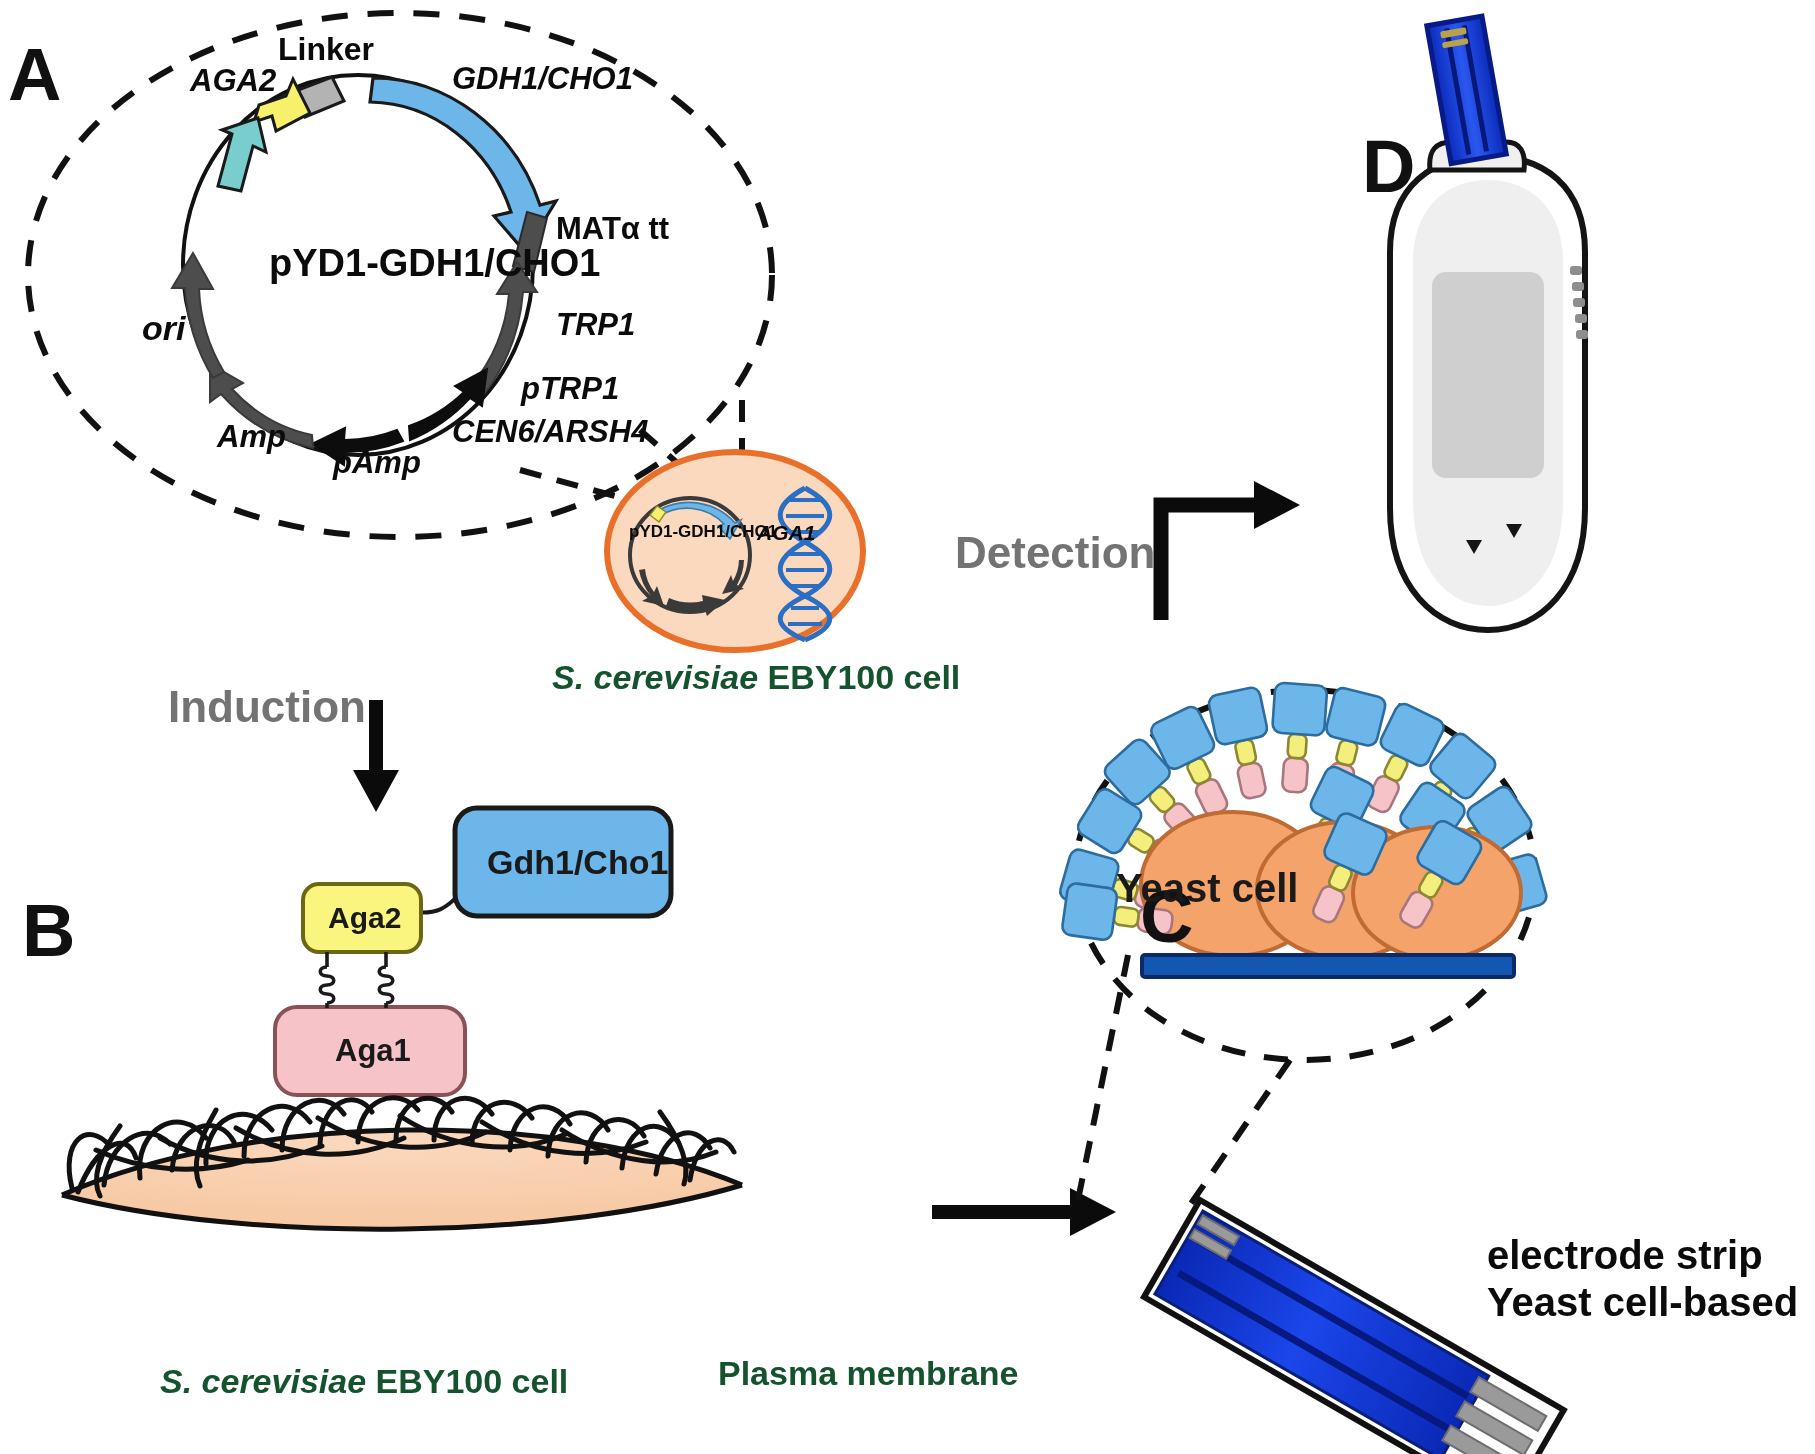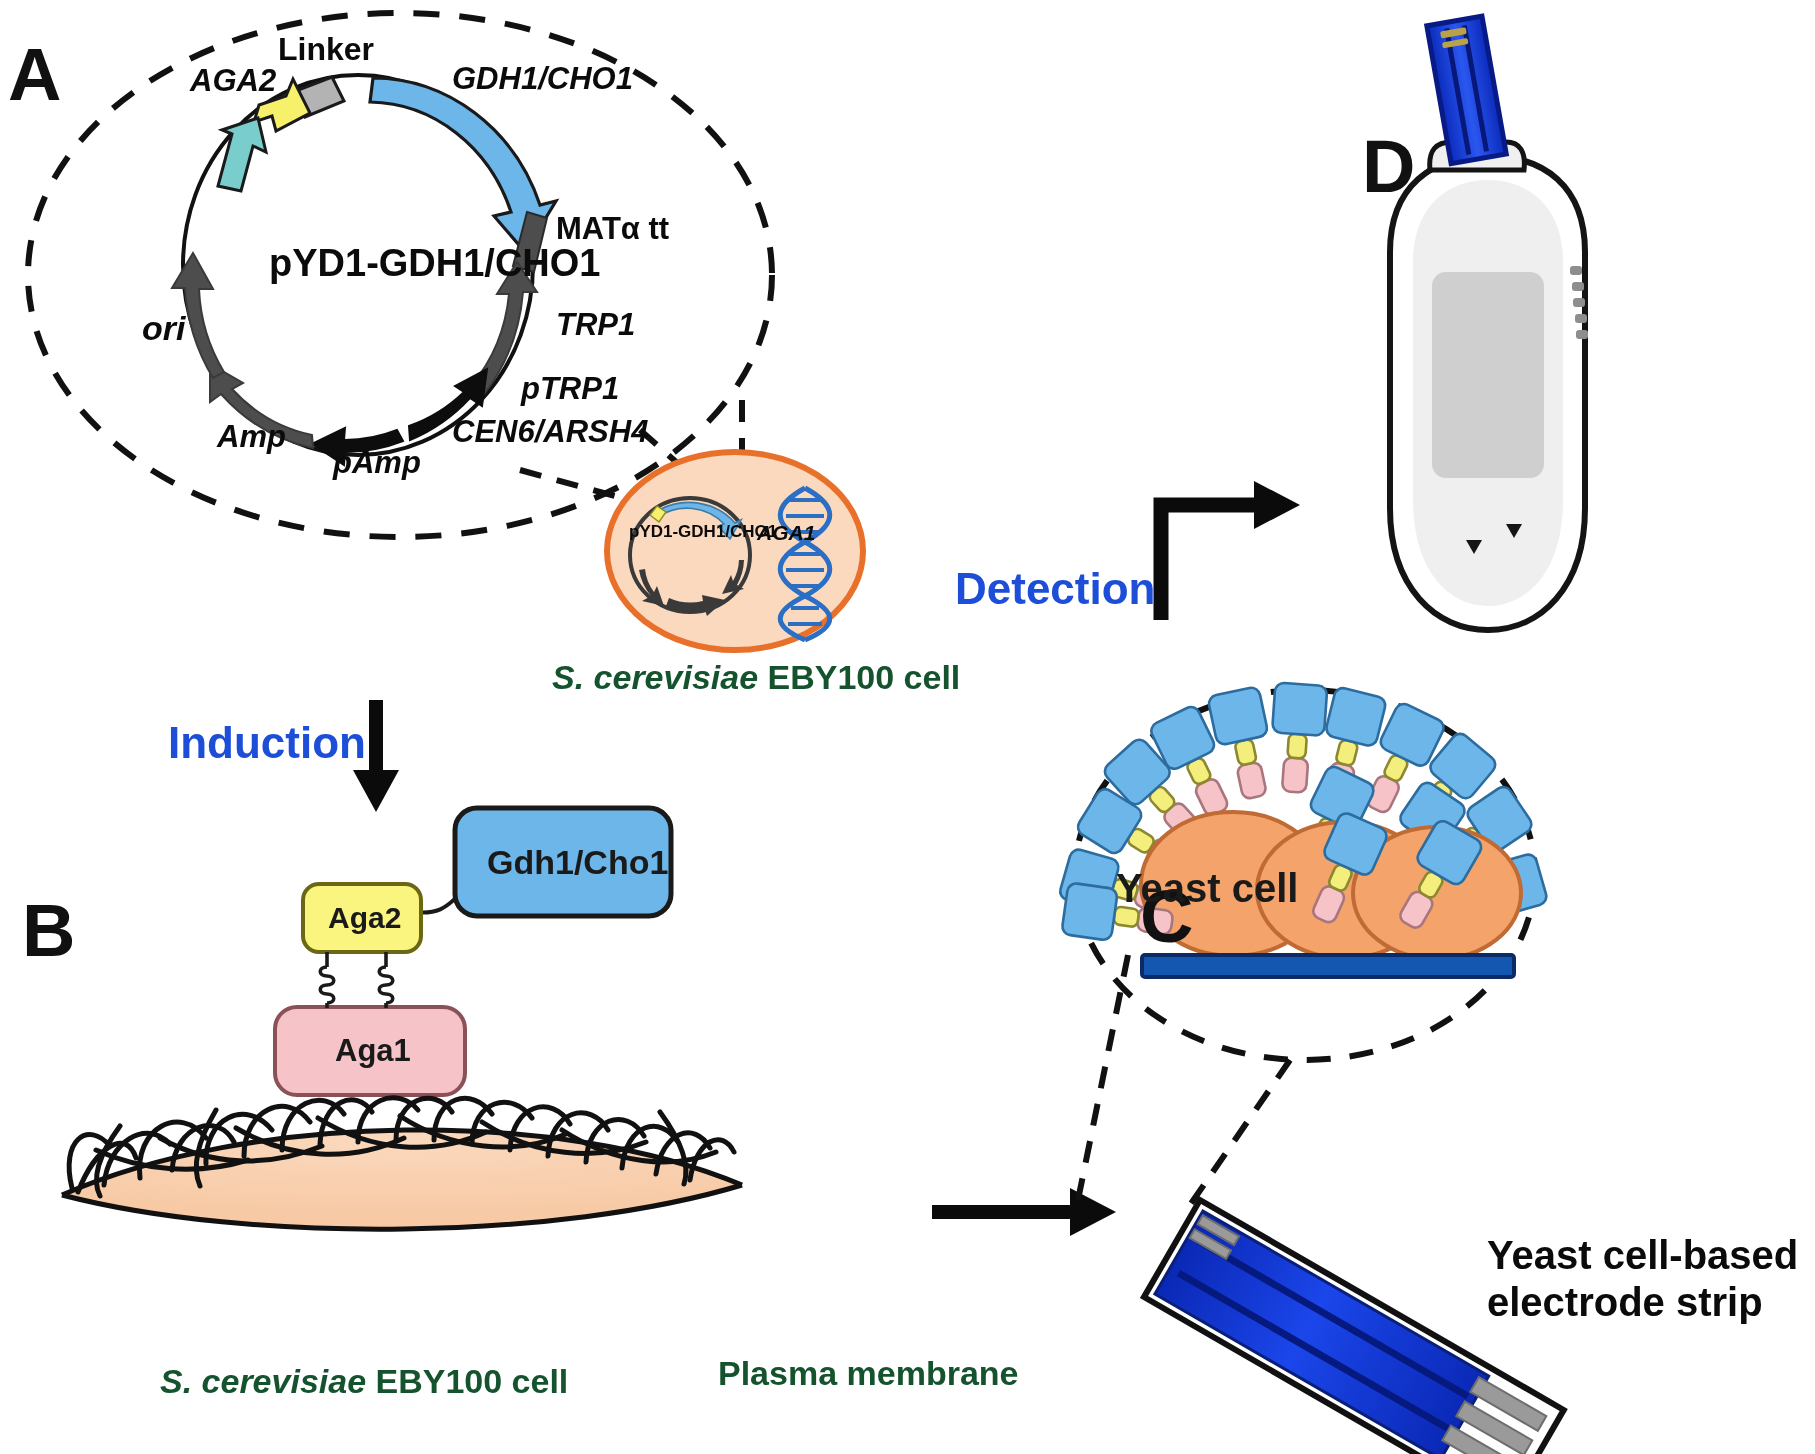--- a/index.html
+++ b/index.html
@@ -42,23 +42,22 @@
   }
   .lbl-ital-bold {
     font-style: italic;
     font-weight: bold;
   }
   .lbl-bold { font-weight: bold; }
   .step-label {
     font-family: "Liberation Sans", sans-serif;
     font-weight: bold;
     font-size: 44px;
-    color: #1d4ed8;
+    color: #737373;
     white-space: nowrap;
-    margin-top: 36px;
   }
   .plasmid-title {
     font-family: "Liberation Sans", sans-serif;
     font-weight: bold;
     font-size: 38px;
     color: #0b0b0b;
     white-space: nowrap;
   }
   .cellcap {
     font-family: "Liberation Sans", sans-serif;
@@ -509,17 +508,17 @@
 
   <div class="abs boxtext" style="left:487px; top:843px; font-size:34px;">Gdh1/Cho1</div>
   <div class="abs boxtext" style="left:328px; top:901px; font-size:30px;">Aga2</div>
   <div class="abs boxtext" style="left:335px; top:1033px; font-size:31px;">Aga1</div>
 
   <div class="abs cellcap" style="left:160px; top:1362px;"><i>S. cerevisiae</i><span> EBY100 cell</span></div>
   <div class="abs cellcap" style="left:718px; top:1354px;">Plasma membrane</div>
 
   <div class="abs boxtext" style="left:1116px; top:866px; font-size:40px;">Yeast cell</div>
   <div class="abs strip-caption" style="left:1487px; top:1232px;">
+    <div>electrode strip</div>
     <div>Yeast cell-based</div>
-    <div>electrode strip</div>
   </div>
 
 </div>
 
 </body></html>

